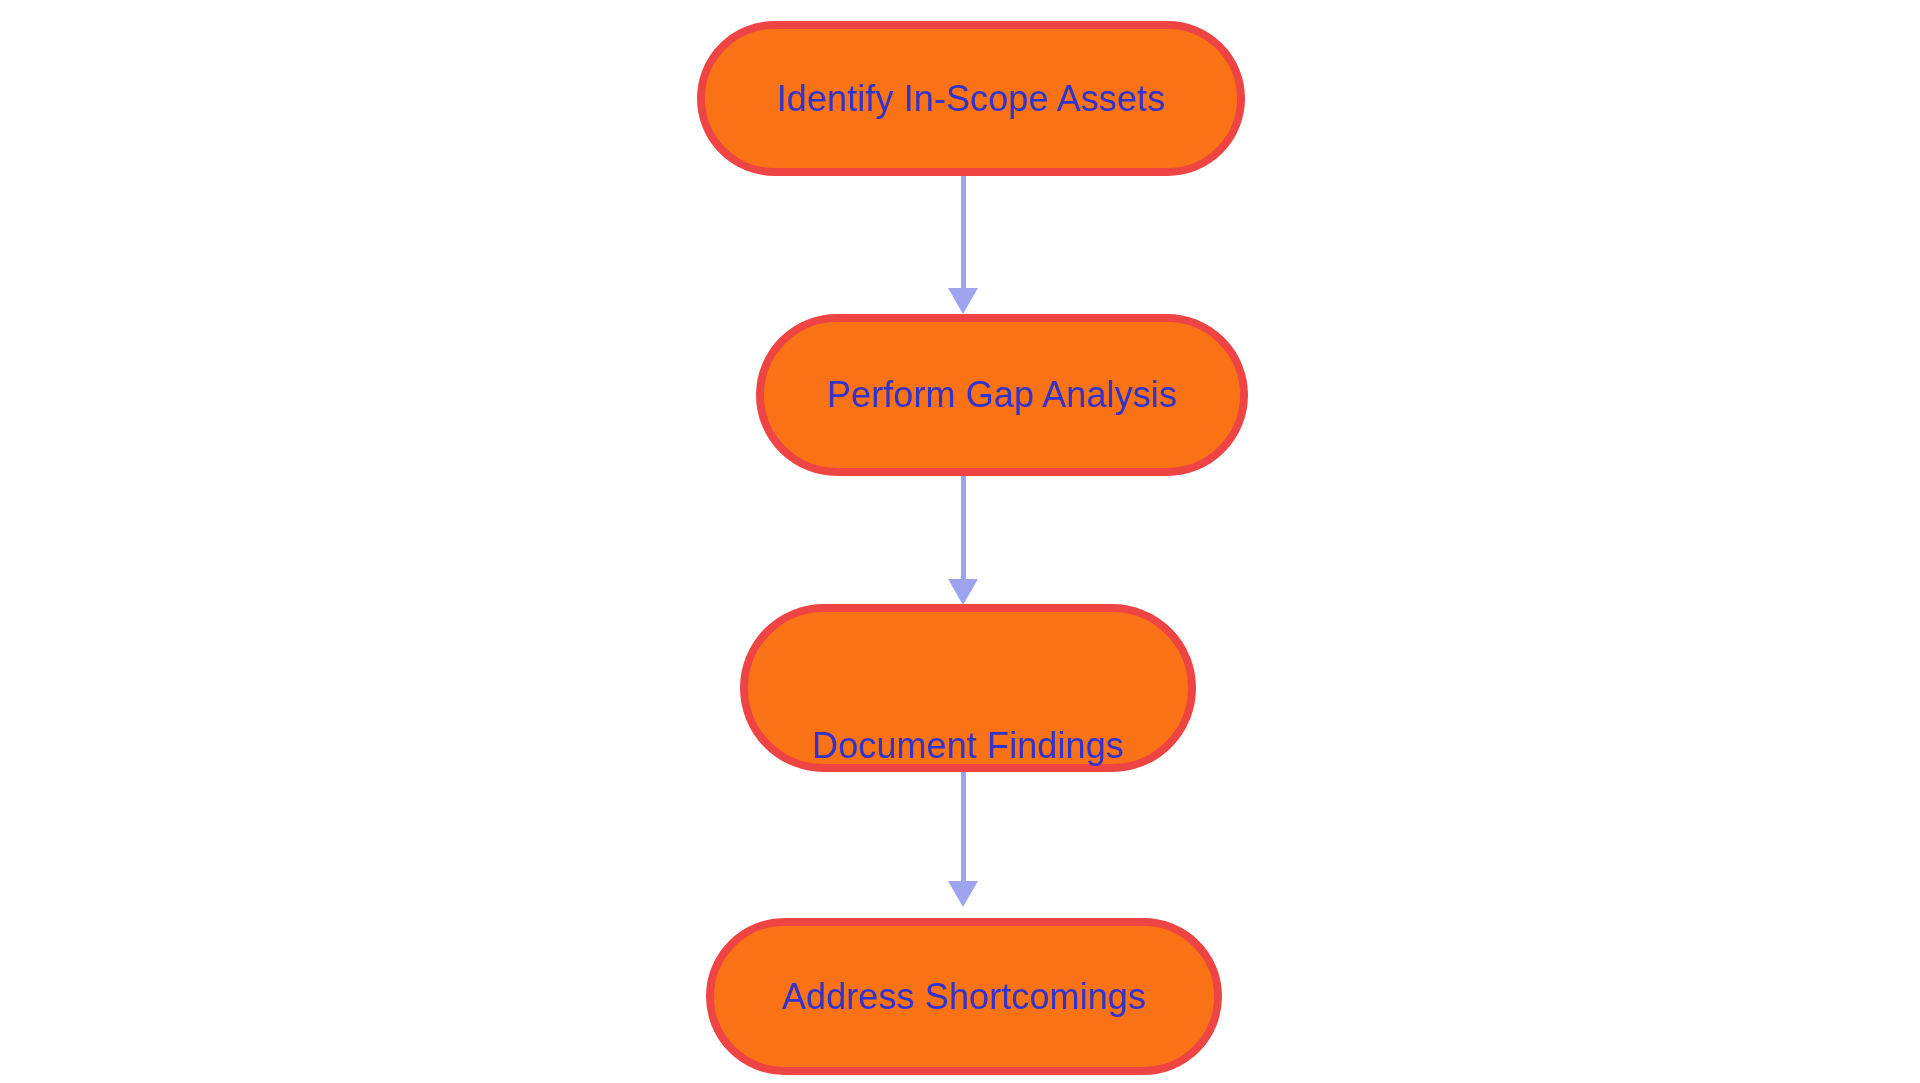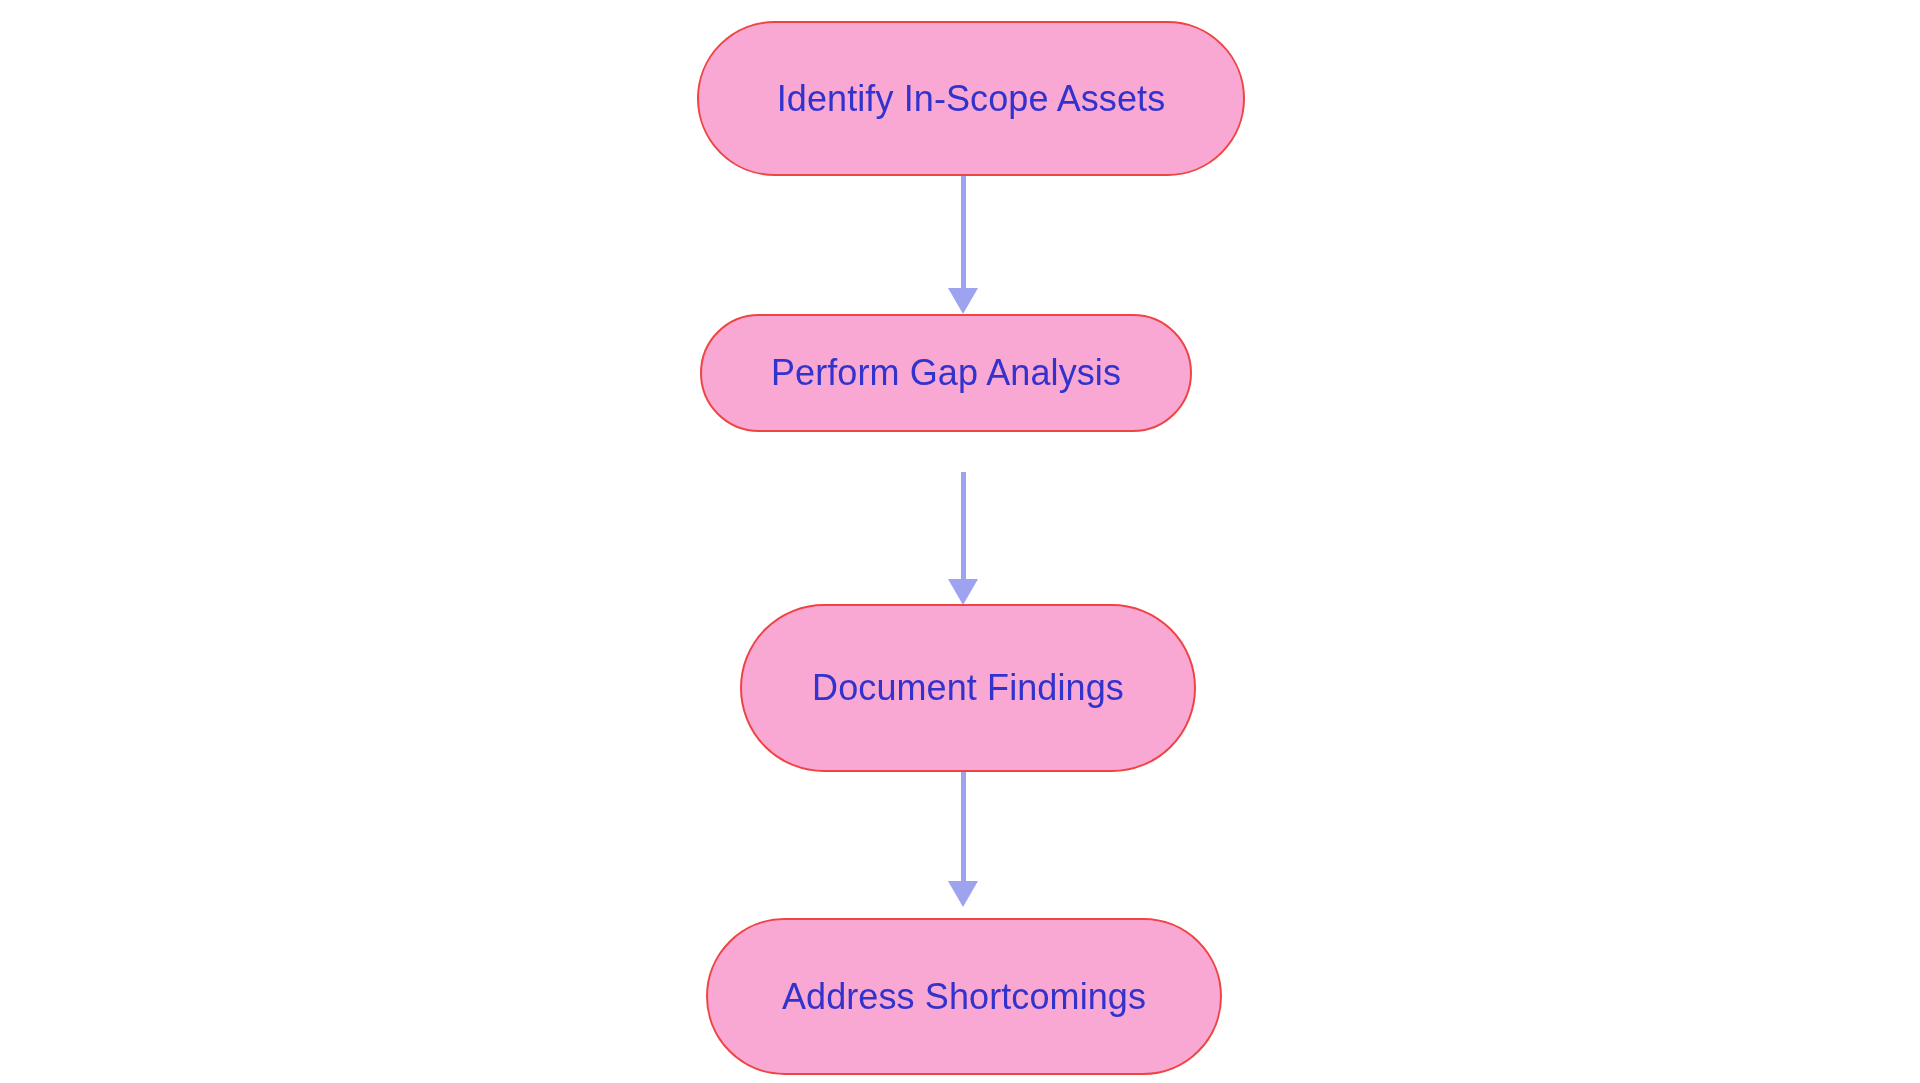--- a/index.html
+++ b/index.html
@@ -21,22 +21,22 @@
     height: 1083px;
     background: #ffffff;
   }
 
   .flow-node {
     position: absolute;
     box-sizing: border-box;
     display: flex;
     align-items: center;
     justify-content: center;
-    background: #f9a8d4;
-    border: 2px solid #ef4444;
+    background: #f97316;
+    border: 8px solid #ef4444;
     border-radius: 999px;
     z-index: 2;
   }
 
   .flow-node-label {
     font-family: "Liberation Sans", sans-serif;
     font-size: 36px;
     font-weight: 400;
     color: #3232cc;
     letter-spacing: 0.1px;
@@ -46,30 +46,31 @@
   }
 
   
   .node-1 {
     left: 697px;
     top: 21px;
     width: 548px;
     height: 155px;
   }
   .node-2 {
-    left: 700px;
+    left: 756px;
     top: 314px;
     width: 492px;
-    height: 118px;
+    height: 162px;
   }
   .node-3 {
     left: 740px;
     top: 604px;
     width: 456px;
     height: 168px;
+    align-items: flex-end;
   }
   .node-4 {
     left: 706px;
     top: 906px;
     width: 516px;
     height: 157px;
     margin-top: 12px;
   }
 
   

